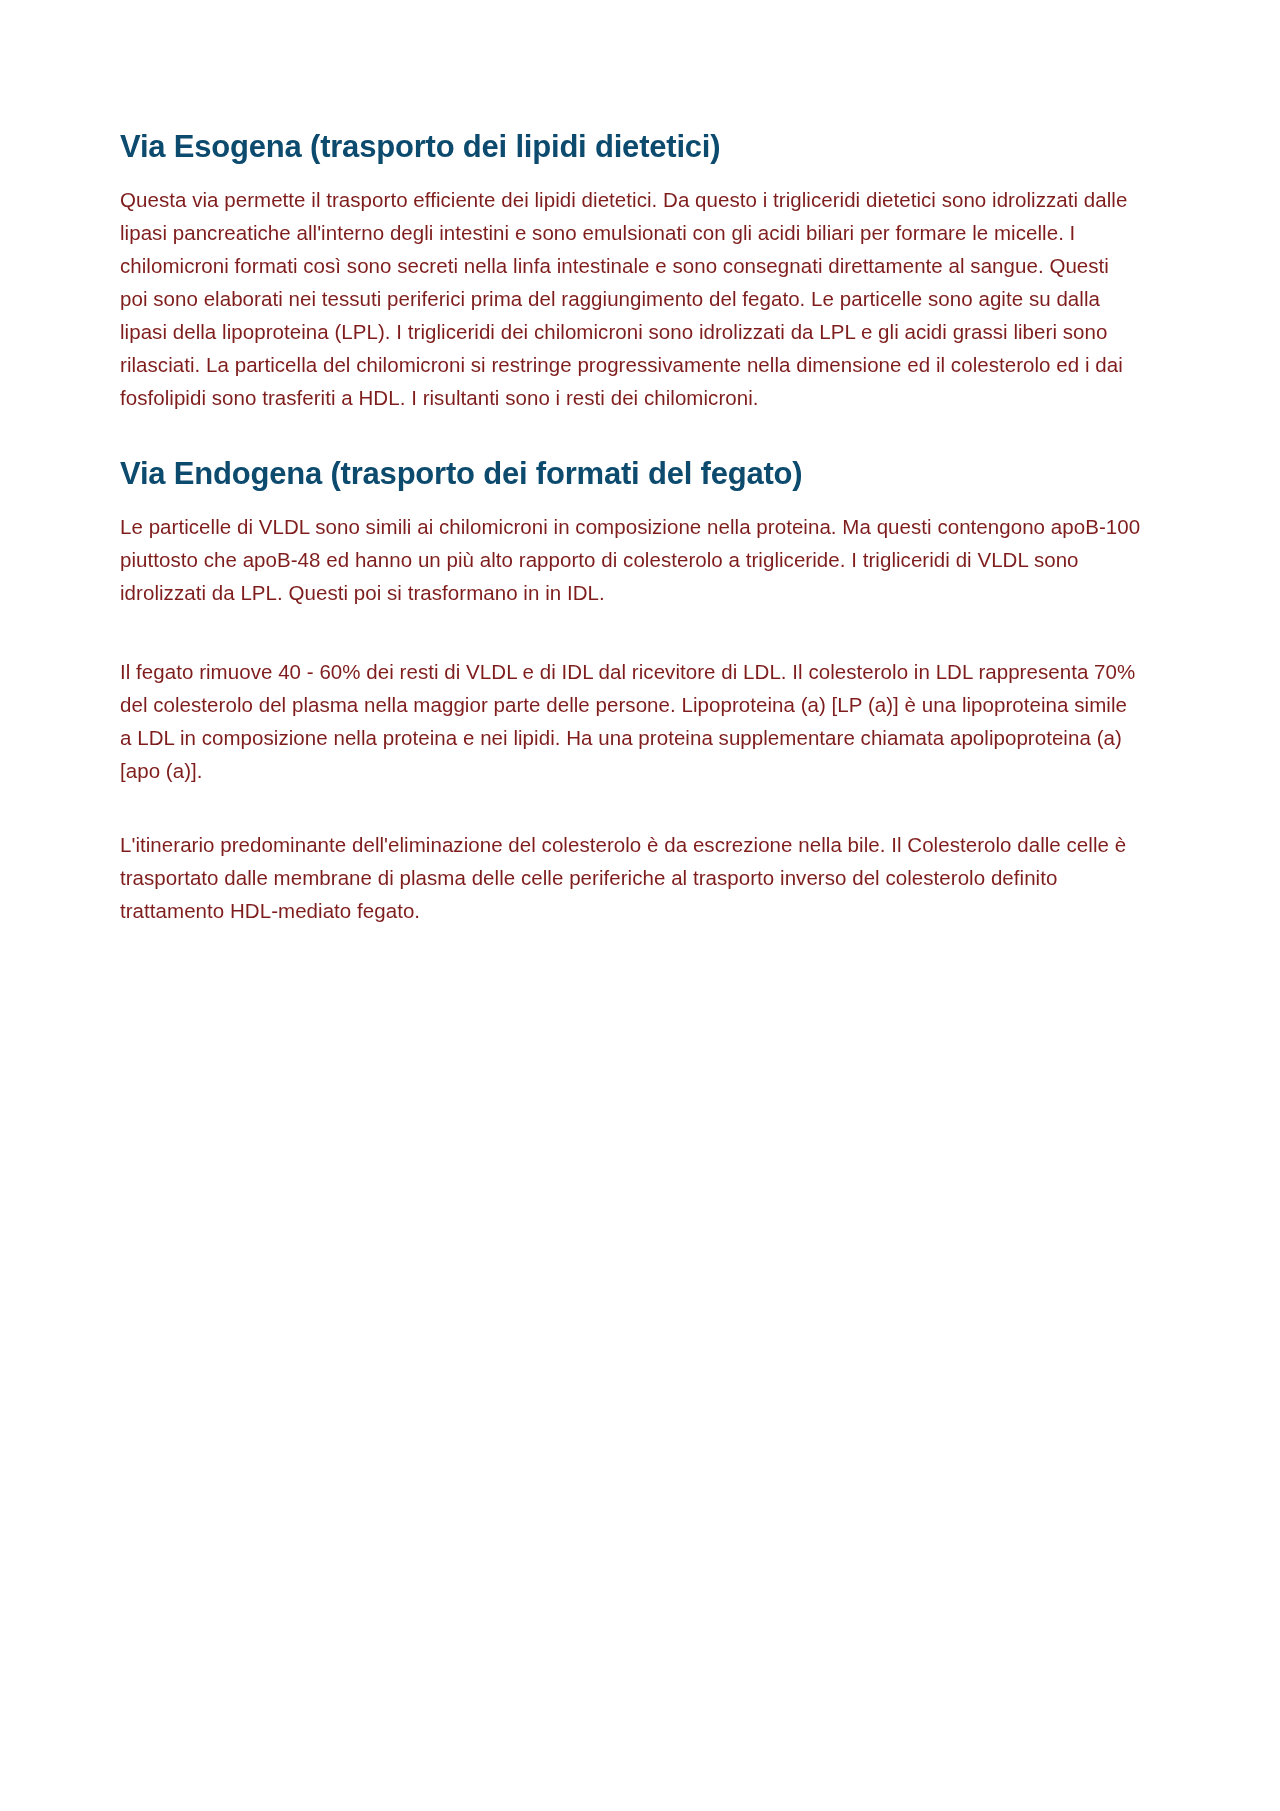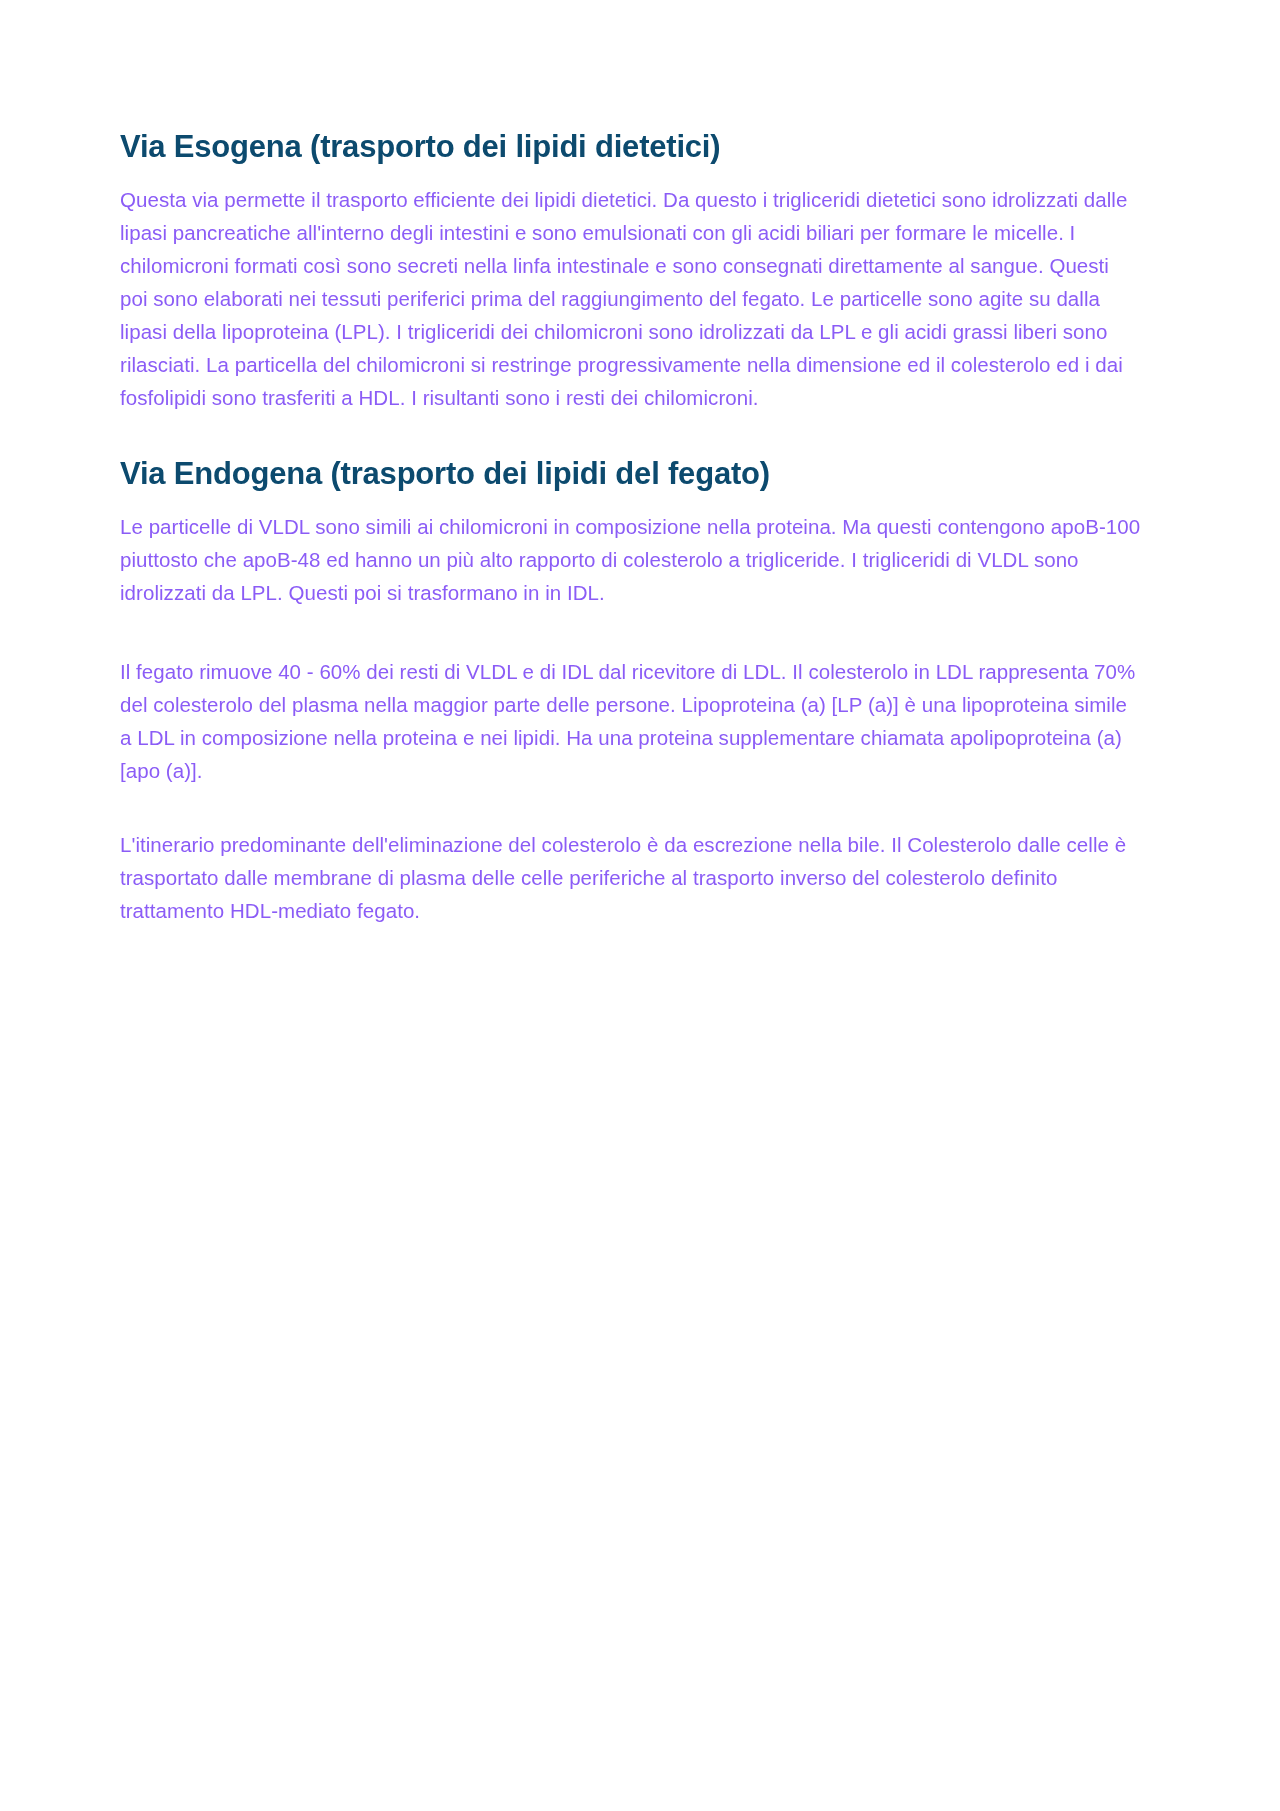--- a/index.html
+++ b/index.html
@@ -33,21 +33,21 @@
     color: #0c4a6e;
     margin: 0 0 17px 0;
   }
   .section + .section {
     margin-top: 41px;
   }
   p.para {
     font-size: 20.5px;
     line-height: 33px;
     margin: 0;
-    color: #8b5cf6;
+    color: #7f1d1d;
     letter-spacing: 0.05px;
   }
   p.para + p.para {
     margin-top: 46px;
   }
   .section-third h1.section-title {
     margin-bottom: 13px;
   }
 </style>
 </head>
@@ -55,21 +55,21 @@
 
 <div class="page">
   <div class="doc-body">
 
     <div class="section">
       <h1 class="section-title">Via Esogena (trasporto dei lipidi dietetici)</h1>
       <p class="para">Questa via permette il trasporto efficiente dei lipidi dietetici. Da questo i trigliceridi dietetici sono idrolizzati dalle lipasi pancreatiche all'interno degli intestini e sono emulsionati con gli acidi biliari per formare le micelle. I chilomicroni formati così sono secreti nella linfa intestinale e sono consegnati direttamente al sangue. Questi poi sono elaborati nei tessuti periferici prima del raggiungimento del fegato. Le particelle sono agite su dalla lipasi della lipoproteina (LPL). I trigliceridi dei chilomicroni sono idrolizzati da LPL e gli acidi grassi liberi sono rilasciati. La particella del chilomicroni si restringe progressivamente nella dimensione ed il colesterolo ed i dai fosfolipidi sono trasferiti a HDL. I risultanti sono i resti dei chilomicroni.</p>
     </div>
 
     <div class="section">
-      <h1 class="section-title">Via Endogena (trasporto dei lipidi del fegato)</h1>
+      <h1 class="section-title">Via Endogena (trasporto dei formati del fegato)</h1>
       <p class="para">Le particelle di VLDL sono simili ai chilomicroni in composizione nella proteina. Ma questi contengono apoB-100 piuttosto che apoB-48 ed hanno un più alto rapporto di colesterolo a trigliceride. I trigliceridi di VLDL sono idrolizzati da LPL. Questi poi si trasformano in in IDL.</p>
       <p class="para">Il fegato rimuove 40 - 60% dei resti di VLDL e di IDL dal ricevitore di LDL. Il colesterolo in LDL rappresenta 70% del colesterolo del plasma nella maggior parte delle persone. Lipoproteina (a) [LP (a)] è una lipoproteina simile a LDL in composizione nella proteina e nei lipidi. Ha una proteina supplementare chiamata apolipoproteina (a) [apo (a)].</p>
     </div>
 
     <div class="section section-third">
       <p class="para">L'itinerario predominante dell'eliminazione del colesterolo è da escrezione nella bile. Il Colesterolo dalle celle è trasportato dalle membrane di plasma delle celle periferiche al trasporto inverso del colesterolo definito trattamento HDL-mediato fegato.</p>
     </div>
 
   </div>
 </div>

